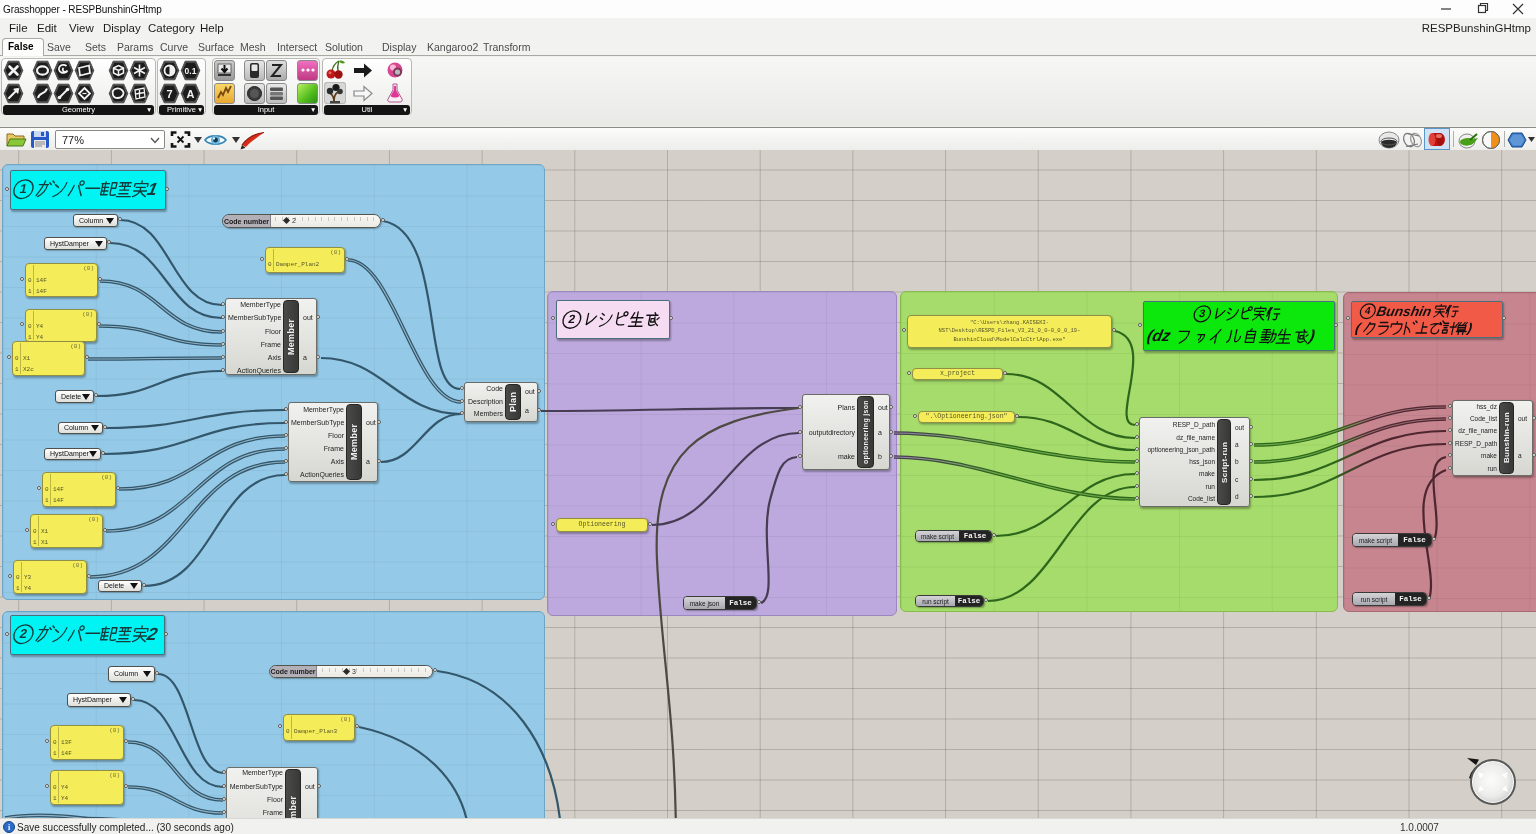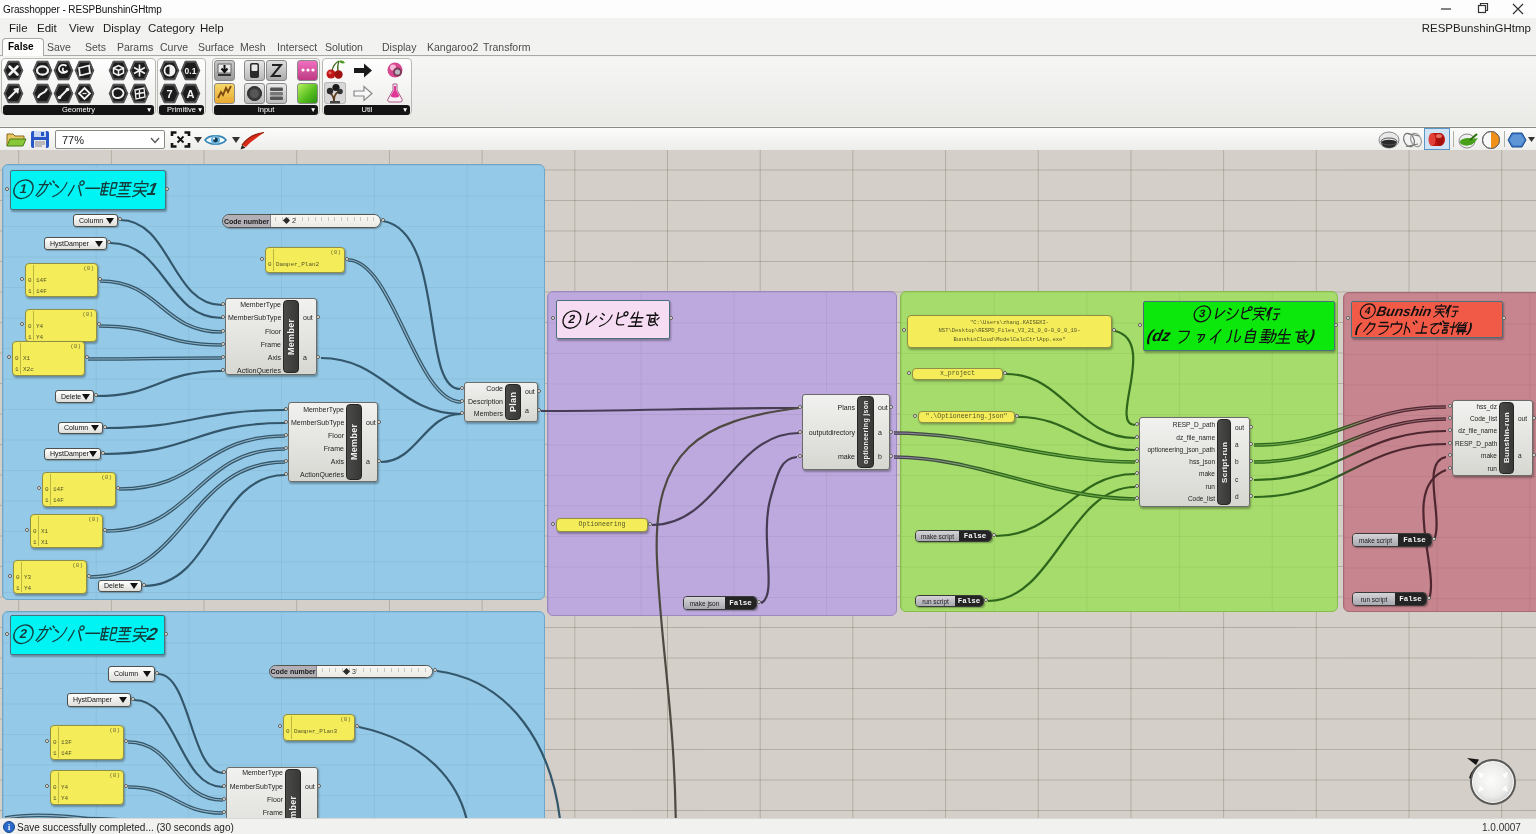--- a/index.html
+++ b/index.html
@@ -869,13 +869,13 @@
       <path d="M16,21 l6,2.5 -4,4 Z M46,21 l-6,2.5 4,4 Z M16,41 l6,-2.5 -4,-4 Z M46,41 l-6,-2.5 4,-4 Z" fill="#fff"></path>
     </svg>
 </div>
 <div class="abs" id="statusbar">
 <svg class="abs" style="left:3px;top:2px" width="12" height="12">
       <circle cx="6" cy="6" r="5.5" fill="#2a6ac8"></circle>
       <circle cx="6" cy="6" r="5.5" fill="none" stroke="#16488a"></circle>
       <text x="6" y="9" text-anchor="middle" font-size="8" font-weight="bold" fill="#fff" font-family="Liberation Serif">i</text>
     </svg>
 <div class="abs" style="left:17px;top:2.5px">Save successfully completed... (30 seconds ago)</div>
-<div class="abs" style="left:1482px;top:2.5px;color:#333">1.0.0007</div>
+<div class="abs" style="left:1400px;top:2.5px;color:#333">1.0.0007</div>
 </div>
 </body></html>

